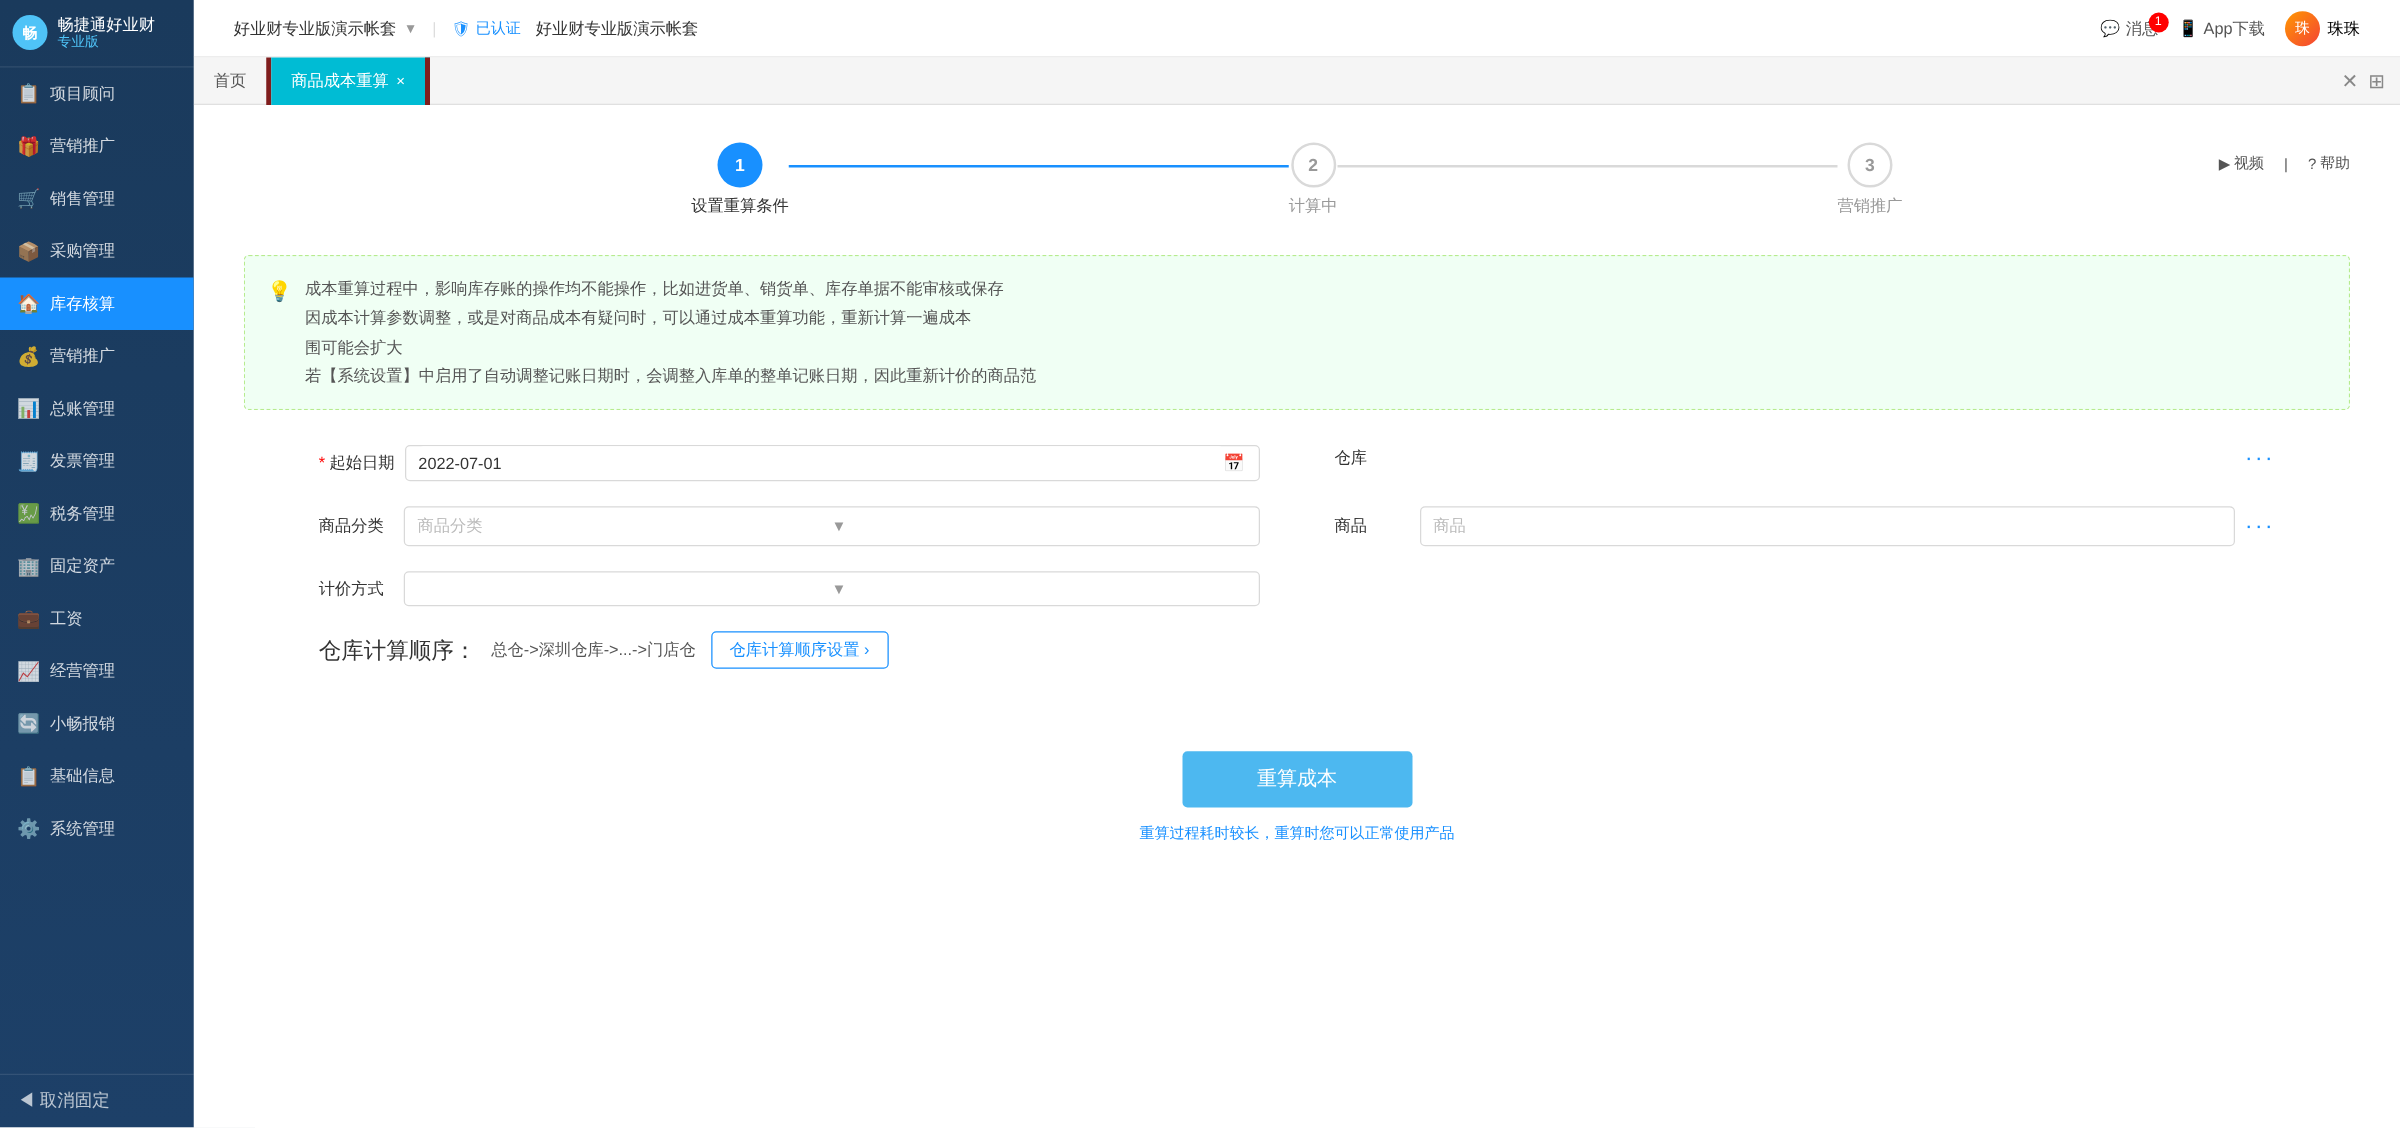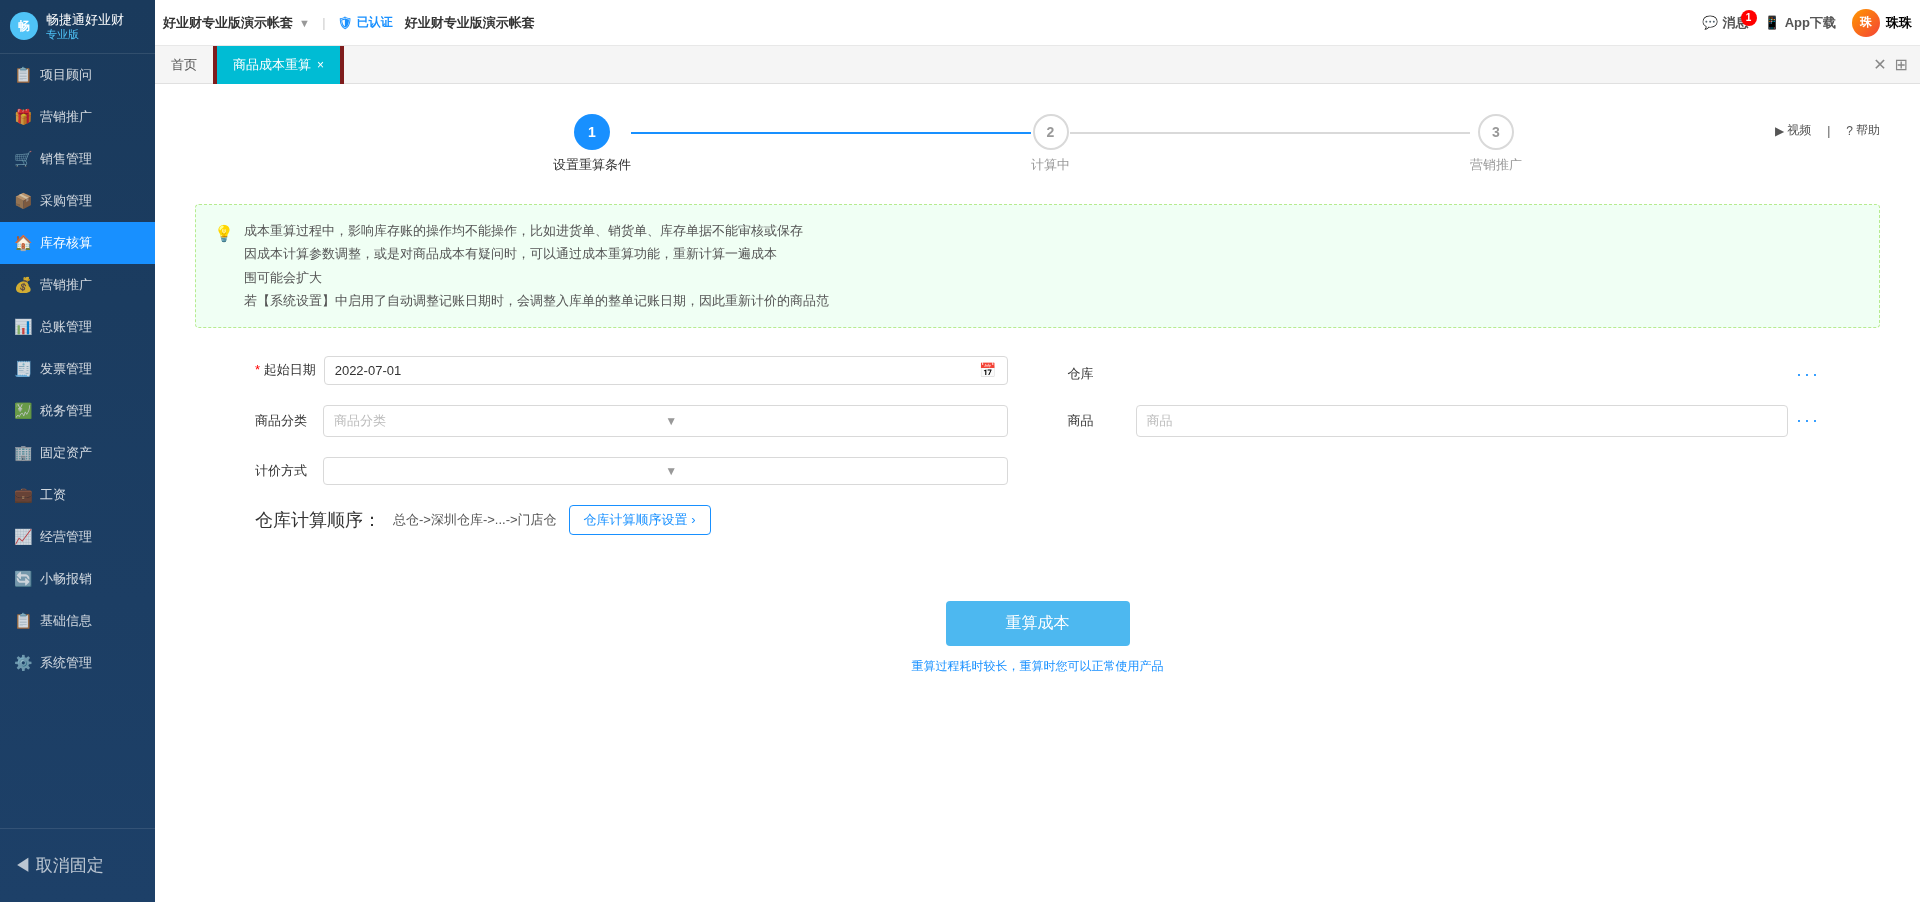--- a/index.html
+++ b/index.html
@@ -39,42 +39,41 @@
       gap: 8px;
       padding: 12px 14px;
       color: rgba(255,255,255,0.8);
       cursor: pointer;
       transition: background 0.2s;
       font-size: 13px;
     }
     .sidebar-item.active { background: #1890ff; color: white; }
     .sidebar-item .s-icon { font-size: 15px; width: 18px; text-align: center; }
     .sidebar-bottom {
-      padding: 25px 14px;
+      padding: 12px 14px;
       color: rgba(255,255,255,0.7);
-      font-size: 17px;
+      font-size: 14px;
       cursor: pointer;
       display: flex; align-items: center; gap: 6px;
       border-top: 1px solid rgba(255,255,255,0.1);
       text-align: right;
     }
 
     
     .main { flex: 1; display: flex; flex-direction: column; overflow: hidden; }
 
     
     .topbar {
       background: white;
       border-bottom: 1px solid #e8e8e8;
       display: flex;
       align-items: center;
-      padding: 0 8px;
+      padding: 0 32px;
       height: 46px;
       gap: 12px;
-      font-weight: bold;
     }
     .topbar-account {
       display: flex; align-items: center; gap: 6px;
       color: #333; font-size: 13px;
     }
     .topbar-divider { color: #ddd; }
     .topbar-verified {
       display: flex; align-items: center; gap: 4px;
       color: #1890ff; font-size: 12px;
     }
@@ -185,21 +184,21 @@
       line-height: 1.8;
       display: flex;
       gap: 10px;
     }
     .info-icon { color: #faad14; font-size: 16px; flex-shrink: 0; margin-top: 1px; }
 
     
     .form-section { padding: 0 60px; }
     .form-row {
       display: flex;
-      align-items: flex-end;
+      align-items: flex-start;
       margin-bottom: 20px;
       gap: 60px;
     }
     .form-field {
       display: flex;
       align-items: center;
       flex: 1;
       gap: 8px;
     }
     .form-label {

